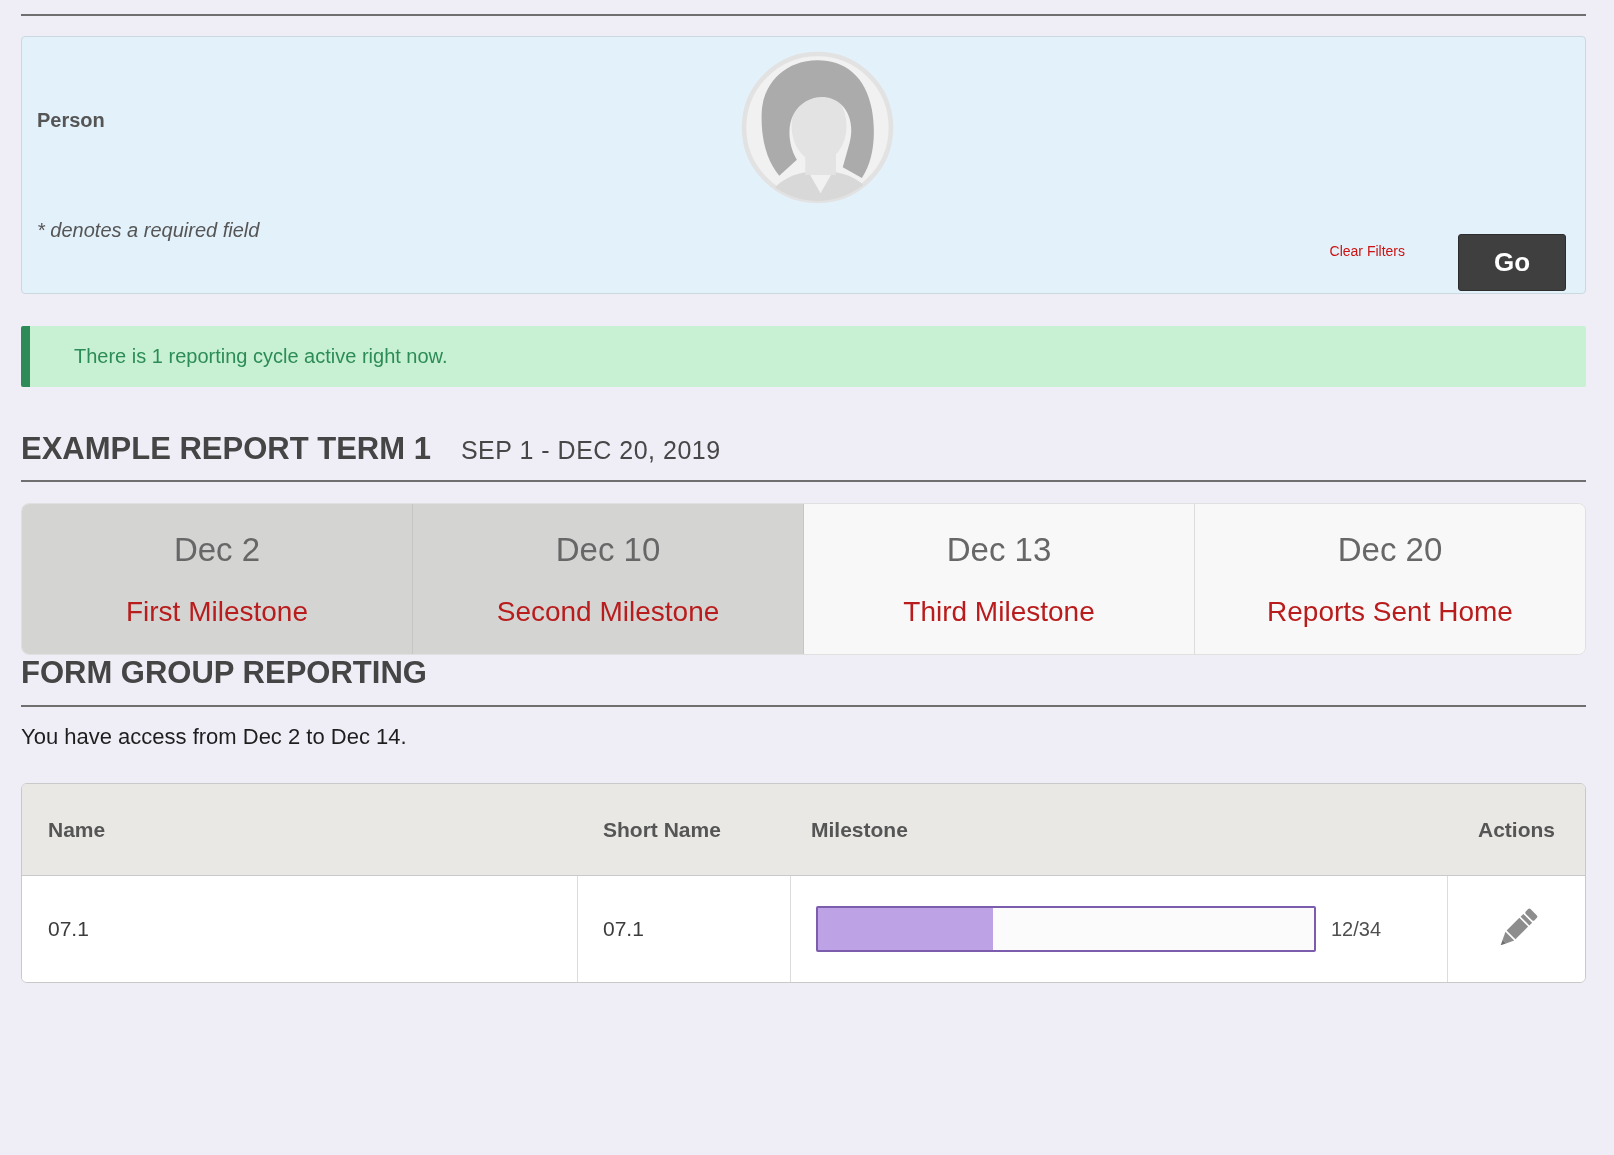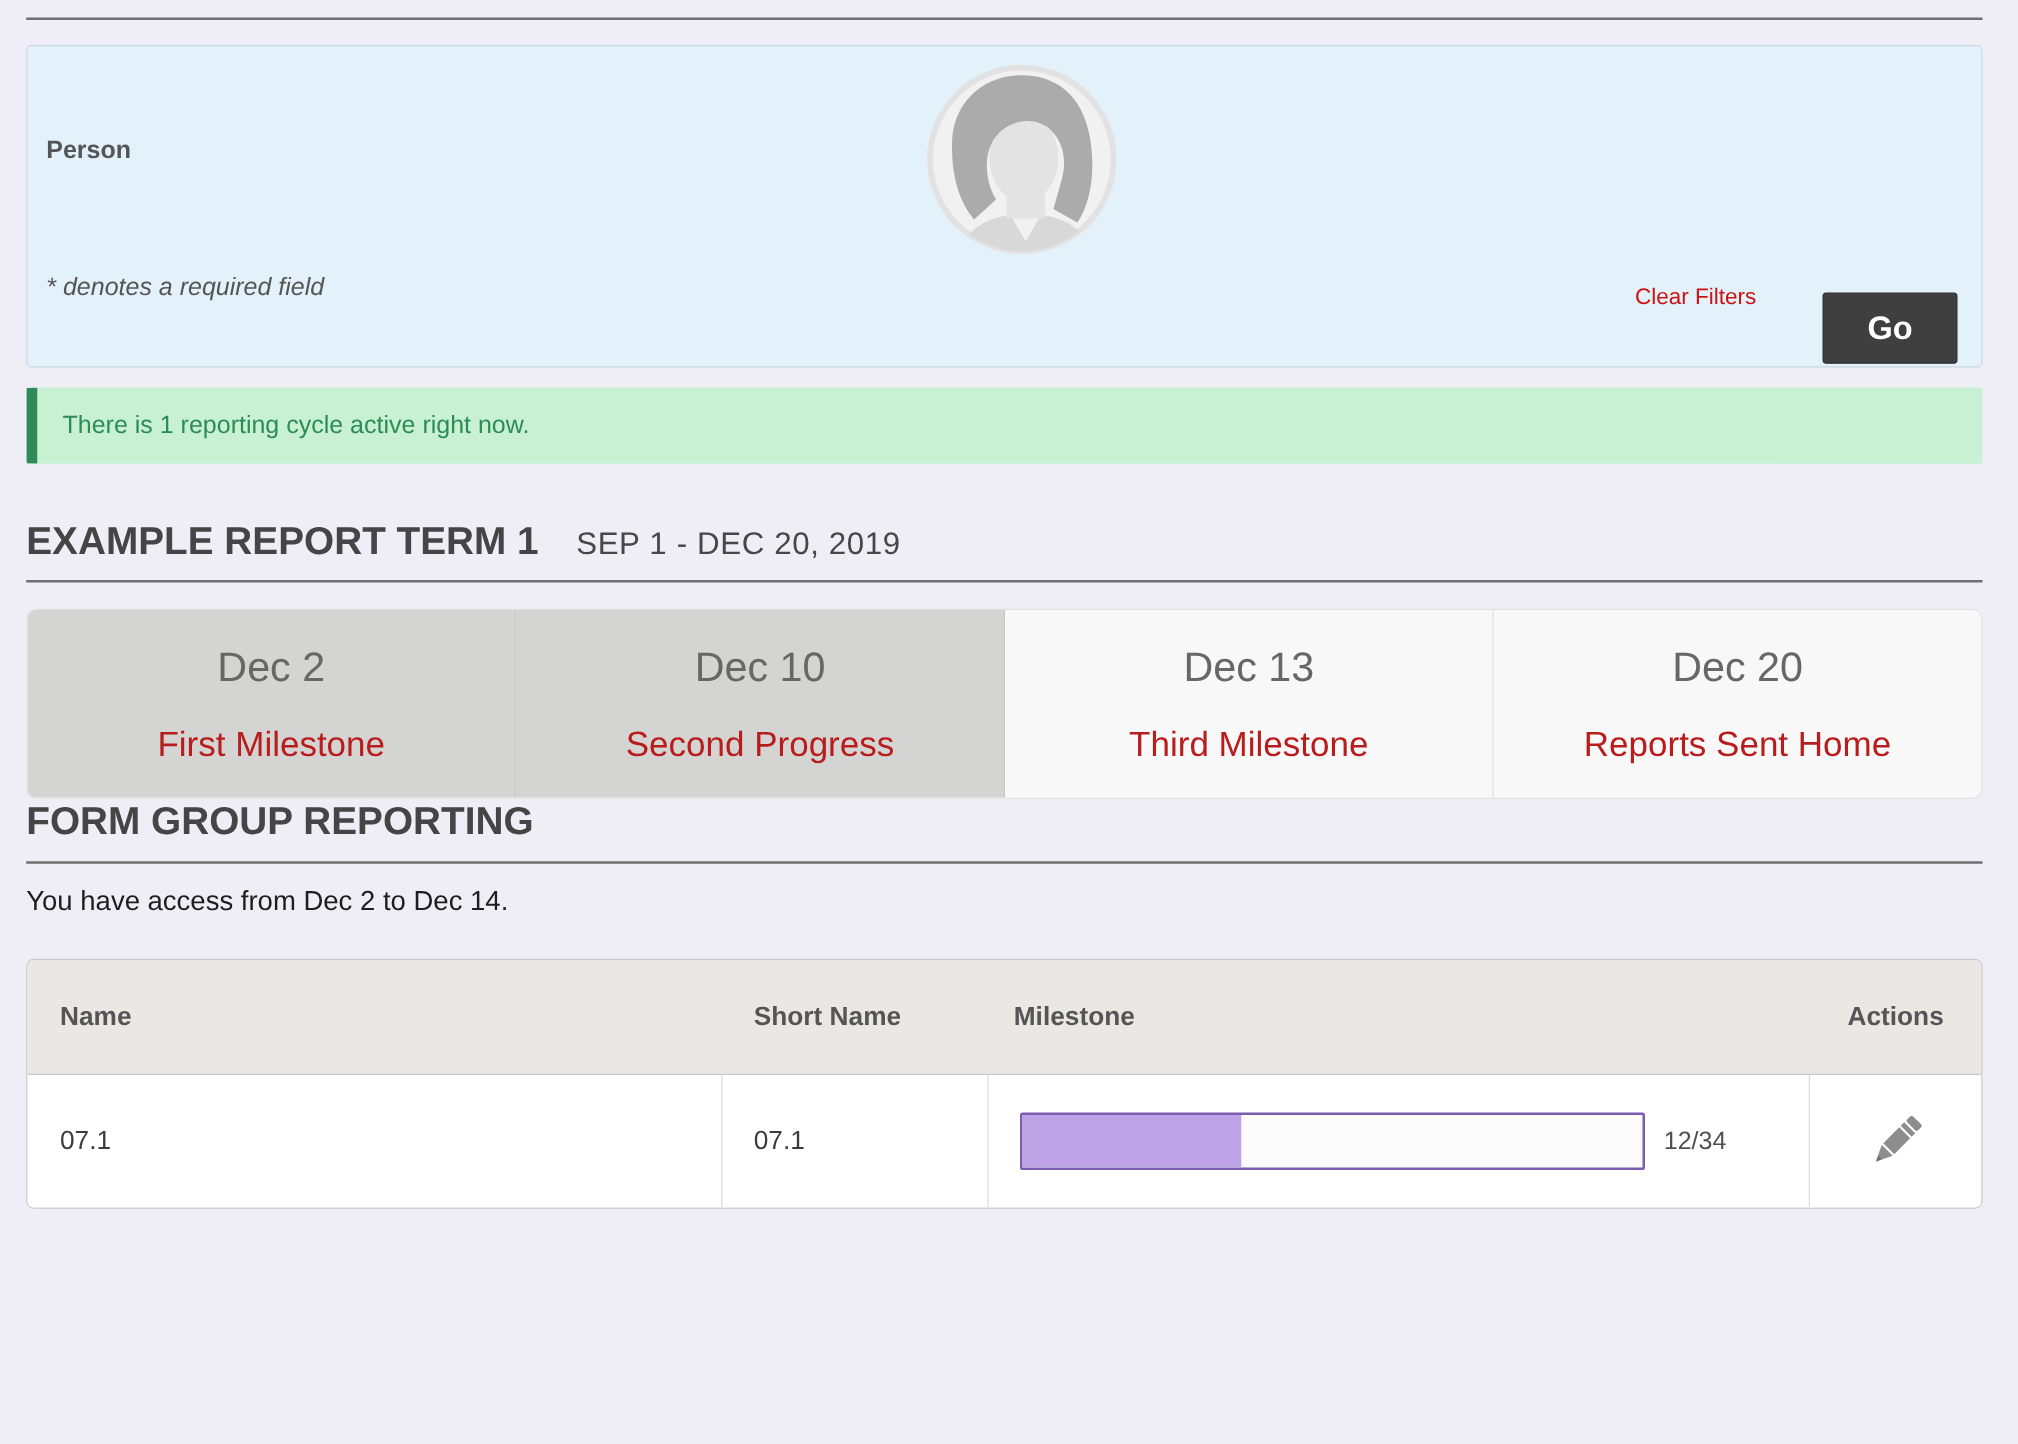--- a/index.html
+++ b/index.html
@@ -43,33 +43,33 @@
   }
   .person-select .sel-value{padding-left:13px;font-size:24px;color:#0c0c0c;}
   .sel-arrow-btn{
     position:absolute;right:2px;top:2px;bottom:2px;width:44px;
     background:linear-gradient(180deg,#fdfdfd 0%,#ececec 60%,#d6d6d6 100%);
     box-shadow:inset -2px -2px 3px rgba(0,0,0,0.30), inset 1px 1px 1px #fff;
     display:flex;align-items:center;justify-content:center;
   }
   .caret-down{width:0;height:0;border-left:7px solid transparent;border-right:7px solid transparent;border-top:9px solid #141414;}
   .required-note{position:absolute;left:15px;top:182px;font-size:20px;font-style:italic;color:#555;}
-  .clear-filters{position:absolute;right:180px;top:190px;font-size:18px;color:var(--link-red);cursor:pointer;}
+  .clear-filters{position:absolute;right:180px;top:206px;font-size:14px;color:var(--link-red);cursor:pointer;}
   .go-button{
     position:absolute;right:19px;top:197px;width:108px;height:57px;
     background:var(--button-dark);border:1px solid #2d2d2d;border-radius:3px;
     color:#fff;font-size:26px;font-weight:bold;font-family:"Liberation Sans",sans-serif;
     display:flex;align-items:center;justify-content:center;cursor:pointer;
   }
 
   
   .alert{
-    margin-top:16px;height:61px;background:var(--alert-background);
+    margin-top:32px;height:61px;background:var(--alert-background);
     border-left:9px solid var(--alert-border);border-radius:2px;
-    display:flex;align-items:center;padding-left:20px;
+    display:flex;align-items:center;padding-left:44px;
     font-size:20px;color:var(--alert-text);
   }
 
   
   .term-head{margin-top:44px;display:flex;align-items:baseline;gap:30px;}
   .term-dates{font-size:25px;font-weight:400;color:#474747;letter-spacing:0.5px;}
   .rule-2{margin-top:13px;}
   .timeline{
     margin-top:21px;height:152px;display:flex;
     border:1px solid #e0e0e0;border-radius:8px;overflow:hidden;background:var(--milestone-future);
@@ -160,21 +160,21 @@
   <hr class="rule rule-2">
 
   <div class="timeline" id="timeline">
   <div class="milestone past">
     <div class="m-date">Dec 2</div>
     <div class="m-label">First Milestone</div>
   </div>
 
   <div class="milestone past">
     <div class="m-date">Dec 10</div>
-    <div class="m-label">Second Progress</div>
+    <div class="m-label">Second Milestone</div>
   </div>
 
   <div class="milestone">
     <div class="m-date">Dec 13</div>
     <div class="m-label">Third Milestone</div>
   </div>
 
 
   <div class="milestone">
     <div class="m-date">Dec 20</div>

